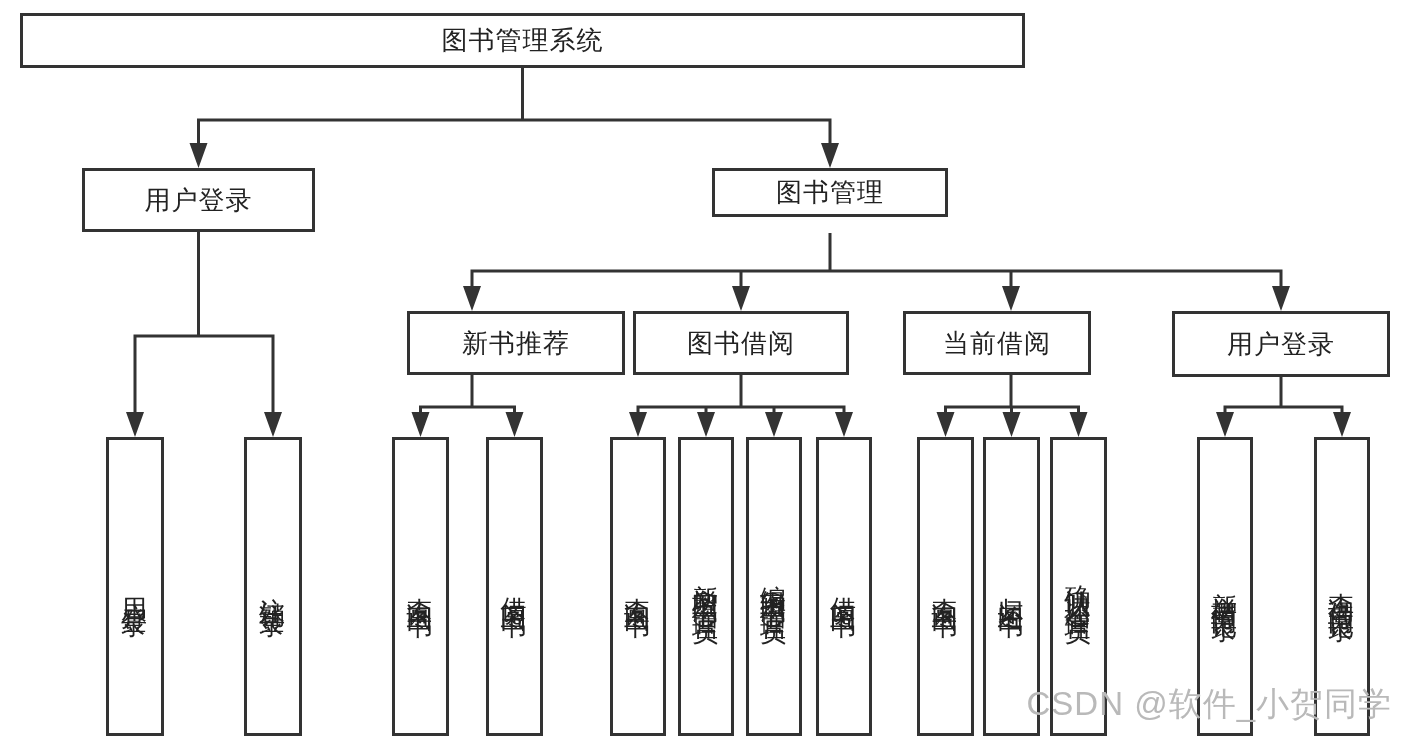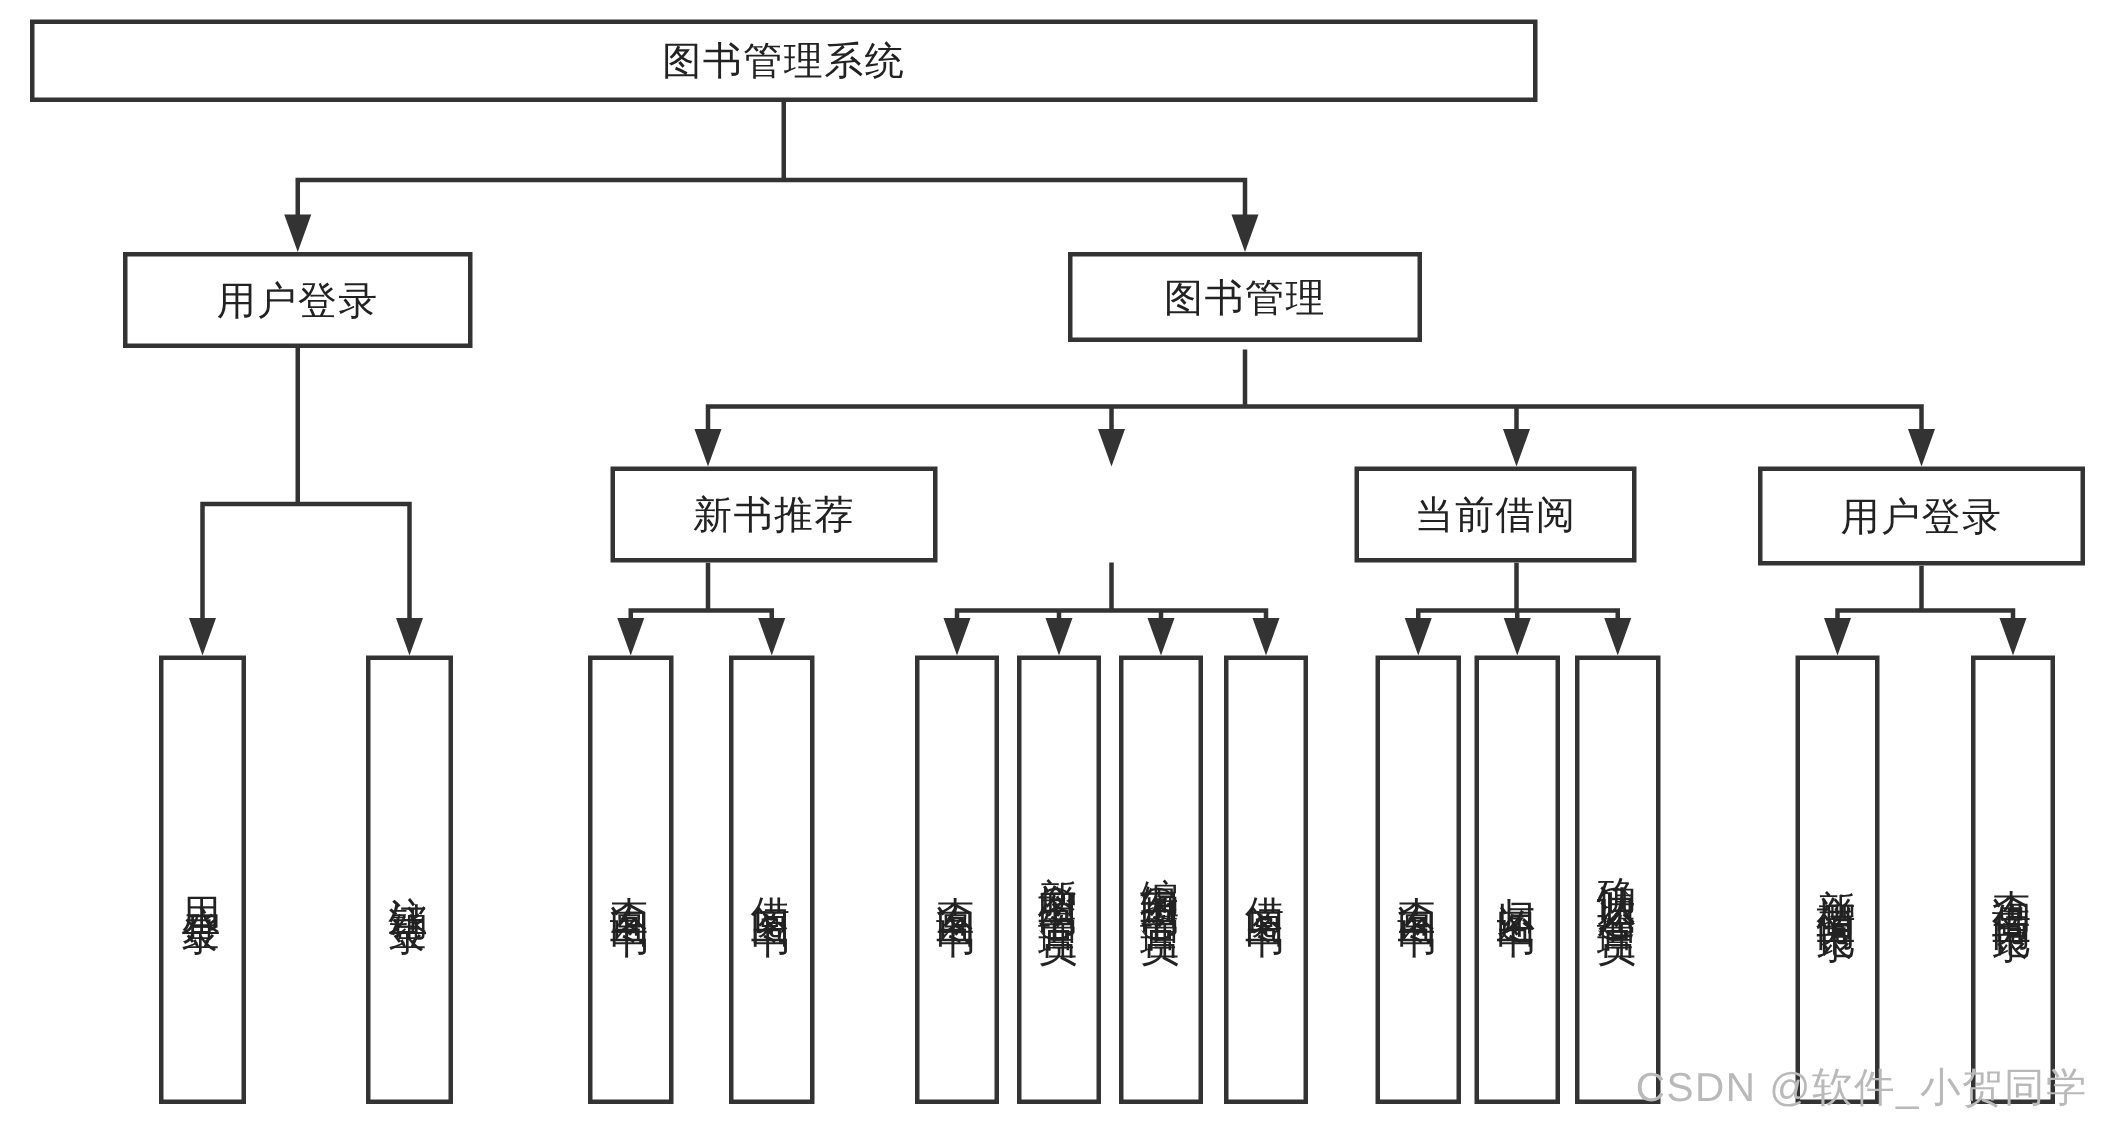--- a/index.html
+++ b/index.html
@@ -38,22 +38,22 @@
     writing-mode: vertical-rl;
     text-orientation: mixed;
     font-size: 26px;
     letter-spacing: 5px;
     color: #222222;
     white-space: nowrap;
   }
   .watermark {
     position: absolute;
     right: 13px;
-    bottom: 4px;
-    font-size: 27px;
+    bottom: 20px;
+    font-size: 33px;
     color: #b9b9b9;
     letter-spacing: 1px;
     white-space: nowrap;
   }
 </style>
 </head>
 <body>
 
 <div class="canvas">
 
@@ -110,23 +110,24 @@
       M936.5,412 L954.5,412 L945.5,437 Z
       M1002.5,412 L1020.5,412 L1011.5,437 Z
       M1069.5,412 L1087.5,412 L1078.5,437 Z
       M1216,412 L1234,412 L1225,437 Z
       M1333,412 L1351,412 L1342,437 Z"></path>
   </svg>
 
   <div class="box" style="left:20px; top:13px; width:1005px; height:55px;">图书管理系统</div>
 
   <div class="box" style="left:82px; top:168px; width:233px; height:64px;">用户登录</div>
-  <div class="box" style="left:712px; top:168px; width:236px; height:60px;">图书管理</div>
+  <div class="box" style="left:712px; top:168px; width:236px; height:49px;">图书管理</div>
 
   <div class="box" style="left:363px; top:311px; width:218px; height:64px;margin-left:44px;">新书推荐</div>
+  <div class="box" style="left:633px; top:311px; width:216px; height:64px;">图书借阅</div>
   <div class="box" style="left:903px; top:311px; width:188px; height:64px;">当前借阅</div>
   <div class="box" style="left:1172px; top:311px; width:218px; height:66px;">用户登录</div>
 
   <div class="box leaf" style="left:106px; top:437px; width:58px; height:299px;">
     <span class="vtext">用户登录</span>
   </div>
   <div class="box leaf" style="left:244px; top:437px; width:58px; height:299px;">
     <span class="vtext">注销登录</span>
   </div>
 

